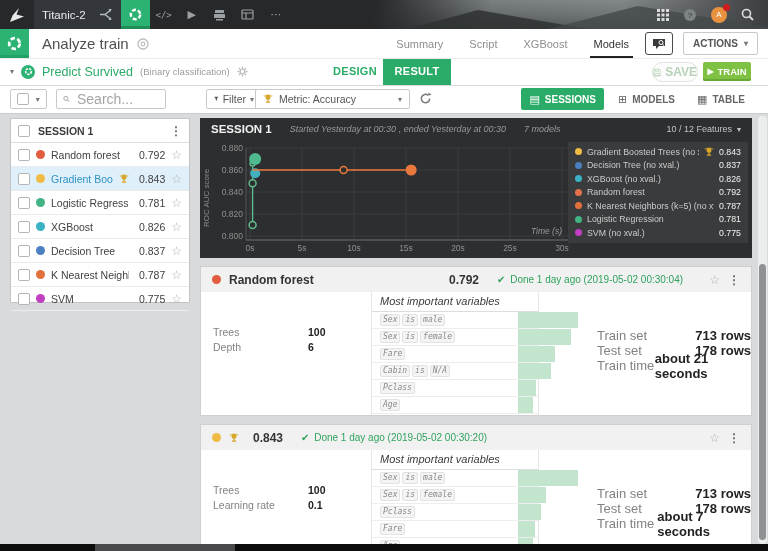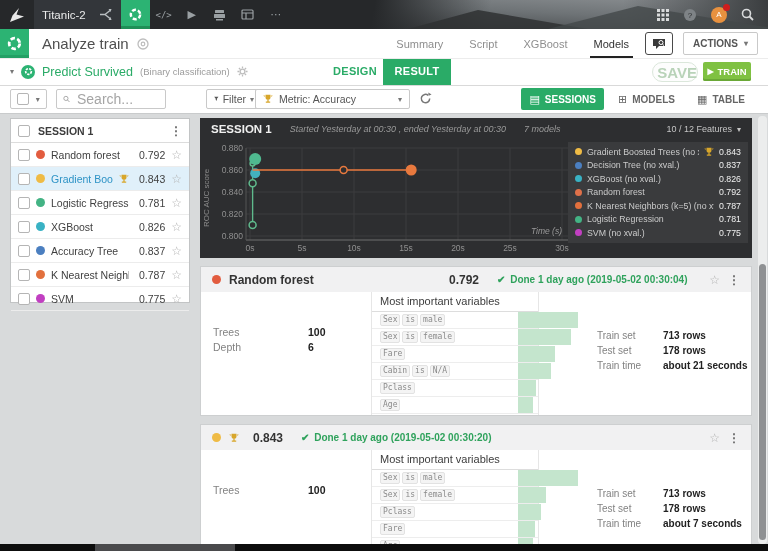--- a/index.html
+++ b/index.html
@@ -38,21 +38,21 @@
   .actions-btn{border:1px solid #c9c9c9;border-radius:2px;height:21px;display:flex;align-items:center;gap:6px;padding:0 9px;font-size:10px;font-weight:bold;color:#555;margin-right:10px;}
   .caret{font-size:8px;color:#777;}
   
   .subheader{position:absolute;left:0;top:58px;width:768px;height:27px;background:#fff;border-bottom:1px solid #d9d9d9;z-index:24;}
   .sh-left{position:absolute;left:10px;top:0;height:27px;display:flex;align-items:center;gap:7px;}
   .mini-ring{width:14px;height:14px;border-radius:50%;background:#2cb373;display:flex;align-items:center;justify-content:center;}
   .sh-task{font-size:12.5px;color:#2aab67;}
   .sh-type{font-size:9.5px;color:#9c9c9c;}
   .sh-design{position:absolute;left:333px;top:0;height:27px;line-height:27px;font-size:11px;font-weight:bold;color:#2aab67;letter-spacing:.3px;}
   .sh-result{position:absolute;left:383px;top:0;width:68px;height:27px;line-height:27px;text-align:center;background:#2aab67;color:#fff;font-size:11px;font-weight:bold;letter-spacing:.3px;}
-  .sh-save{position:absolute;left:652px;top:4px;width:44px;height:18px;border:1px solid #dbe7db;border-radius:10px;color:#b9d3b9;font-size:15px;font-weight:bold;display:flex;align-items:center;justify-content:flex-start;gap:4px;background:#fdfdfd;}
+  .sh-save{position:absolute;left:652px;top:4px;width:44px;height:18px;border:1px solid #dbe7db;border-radius:10px;color:#b9d3b9;font-size:12px;font-weight:bold;display:flex;align-items:center;justify-content:flex-start;gap:4px;background:#fdfdfd;}
   .sh-train{position:absolute;left:703px;top:4px;width:48px;height:19px;background:#7fc142;border-radius:2px;color:#fff;font-size:9.5px;font-weight:bold;display:flex;align-items:center;justify-content:center;gap:4px;box-shadow:inset 0 -2px 0 #6aa836;}
   
   .toolbar{position:absolute;left:0;top:86px;width:768px;height:27px;background:#fff;border-bottom:1px solid #c9cbcc;z-index:23;}
   .tbx{position:absolute;top:3px;height:20px;border:1px solid #c9c9c9;border-radius:2px;display:flex;align-items:center;box-sizing:border-box;background:#fff;font-size:10.5px;color:#555;}
   .cb{display:inline-block;width:10px;height:10px;border:1px solid #b5b5b5;border-radius:2px;background:#fff;flex:none;}
   .search-in{border:0;outline:0;width:80px;font-size:14px;color:#555;font-family:"Liberation Sans",sans-serif;}
   .search-in::placeholder{color:#a5a5a5;}
   .view-btn{height:22px;display:flex;align-items:center;gap:5px;padding:0 8px;font-size:10px;font-weight:bold;color:#666;border-radius:2px;}
   .view-btn .vicon{font-family:"DejaVu Sans",sans-serif;font-size:11px;font-weight:normal;}
   .view-btn.active{background:#2aab67;color:#fff;}
@@ -80,34 +80,34 @@
   .lg-row{height:13.5px;display:flex;align-items:center;gap:5px;font-size:8.8px;}
   .lg-dot{width:7px;height:7px;border-radius:50%;flex:none;}
   .lg-label{color:#cbcbcb;flex:1;white-space:nowrap;overflow:hidden;}
   .lg-val{color:#f0f0f0;}
   
   .card{position:absolute;left:200px;width:552px;background:#fff;border:1px solid #cdcfd0;box-sizing:border-box;}
   .card-h{height:25px;background:#f1f1f2;border-bottom:1px solid #ddd;display:flex;align-items:center;gap:8px;padding:0 11px;}
   .ch-name{font-size:12px;font-weight:bold;color:#333;width:188px;white-space:nowrap;}
   .ch-tr{width:16px;display:flex;}
   .ch-score{font-size:12px;font-weight:bold;color:#333;width:40px;}
-  .ch-done{flex:1;font-size:10px;color:#2fa25c;font-weight:bold;}
+  .ch-done{flex:1;font-size:10px;color:#2fa25c;}
   .check{font-size:10px;margin-right:2px;}
   .card-b{position:absolute;left:0;right:0;top:25px;bottom:0;background:#fff;}
   .col-params{position:absolute;left:0;top:0;bottom:0;width:170px;padding-top:32px;box-sizing:border-box;}
   .p-row{display:flex;padding-left:12px;height:15px;font-size:10.5px;align-items:center;}
   .p-label{width:95px;color:#828282;}
   .p-val{color:#222;font-weight:bold;}
-  .col-vars{position:absolute;left:170px;top:0;bottom:0;width:168px;border-left:1px solid #e6e6e6;border-right:1px solid #e6e6e6;box-sizing:border-box;background:#fff;}
+  .col-vars{position:absolute;left:170px;top:0;bottom:0;width:168px;border-left:1px solid #e6e6e6;border-right:1px solid #e6e6e6;box-sizing:border-box;background:#fff;font-style:italic;}
   .vars-title{height:19px;line-height:19px;padding-left:8px;font-size:11px;color:#3c3c3c;border-bottom:1px solid #ddd;}
   .var-row{position:relative;height:17px;border-bottom:1px solid #ededed;display:flex;align-items:center;padding-left:8px;box-sizing:border-box;}
   .tag{font-family:"DejaVu Sans Mono",monospace;font-size:8px;color:#8a8a8a;background:#f4f4f4;border:1px solid #e2e2e2;border-radius:2px;padding:0 2px;margin-right:2px;line-height:10px;}
   .bar{position:absolute;left:146px;top:0;height:100%;background:#c4e5cd;}
   .col-info{position:absolute;left:382px;right:0;top:0;bottom:0;padding-top:36px;box-sizing:border-box;}
-  .i-row{display:flex;padding-left:14px;height:15px;font-size:10px;align-items:center;}
+  .i-row{display:flex;padding-left:14px;height:15px;font-size:13px;align-items:center;justify-content:space-between;}
   .i-label{width:66px;color:#828282;}
   .i-val{color:#222;font-weight:bold;}
   #card-random-forest{top:266px;height:150px;}
   #card-gradient-boosted-trees{top:424px;height:160px;}
   
   #vscroll{position:absolute;right:1px;top:116px;width:9px;height:428px;background:#eceded;border-radius:4px;z-index:40;}
   #vthumb{position:absolute;left:1px;width:7px;top:148px;height:276px;background:#8f9193;border-radius:4px;}
   #hscroll{position:absolute;left:0;bottom:0;width:768px;height:7px;background:#0d0d0d;z-index:50;}
   #hthumb{position:absolute;left:95px;top:0;width:140px;height:7px;background:#4a4a4c;}
   svg{display:block;}
@@ -342,21 +342,21 @@
         <div class="s-row">
           <span class="cb"></span>
           <span class="dot" style="background:#39b2c4"></span>
           <span class="s-name">XGBoost</span>
           <span class="s-score">0.826</span>
           <span class="star">☆</span>
         </div>
         <div class="s-row">
           <span class="cb"></span>
           <span class="dot" style="background:#4b7fc0"></span>
-          <span class="s-name">Accuracy Tree</span>
+          <span class="s-name">Decision Tree</span>
           <span class="s-score">0.837</span>
           <span class="star">☆</span>
         </div>
         <div class="s-row">
           <span class="cb"></span>
           <span class="dot" style="background:#e2703d"></span>
           <span class="s-name">K Nearest Neighb...</span>
           <span class="s-score">0.787</span>
           <span class="star">☆</span>
         </div>
@@ -544,20 +544,24 @@
           <span class="ch-done"><span class="check">✔</span> Done 1 day ago (2019-05-02 00:30:20)</span>
           <span class="star">☆</span>
           <span class="kebab">⋮</span>
         </div>
         <div class="card-b">
           <div class="col-params">
             <div class="p-row">
               <span class="p-label">Trees</span>
               <span class="p-val">100</span>
             </div>
+            <div class="p-row">
+              <span class="p-label">Learning rate</span>
+              <span class="p-val">0.1</span>
+            </div>
           </div>
           <div class="col-vars">
             <div class="vars-title">Most important variables</div>
             <div class="var-row">
               <span class="tag">Sex</span>
               <span class="tag">is</span>
               <span class="tag">male</span>
               <span class="bar" style="width:60px"></span>
             </div>
             <div class="var-row">

